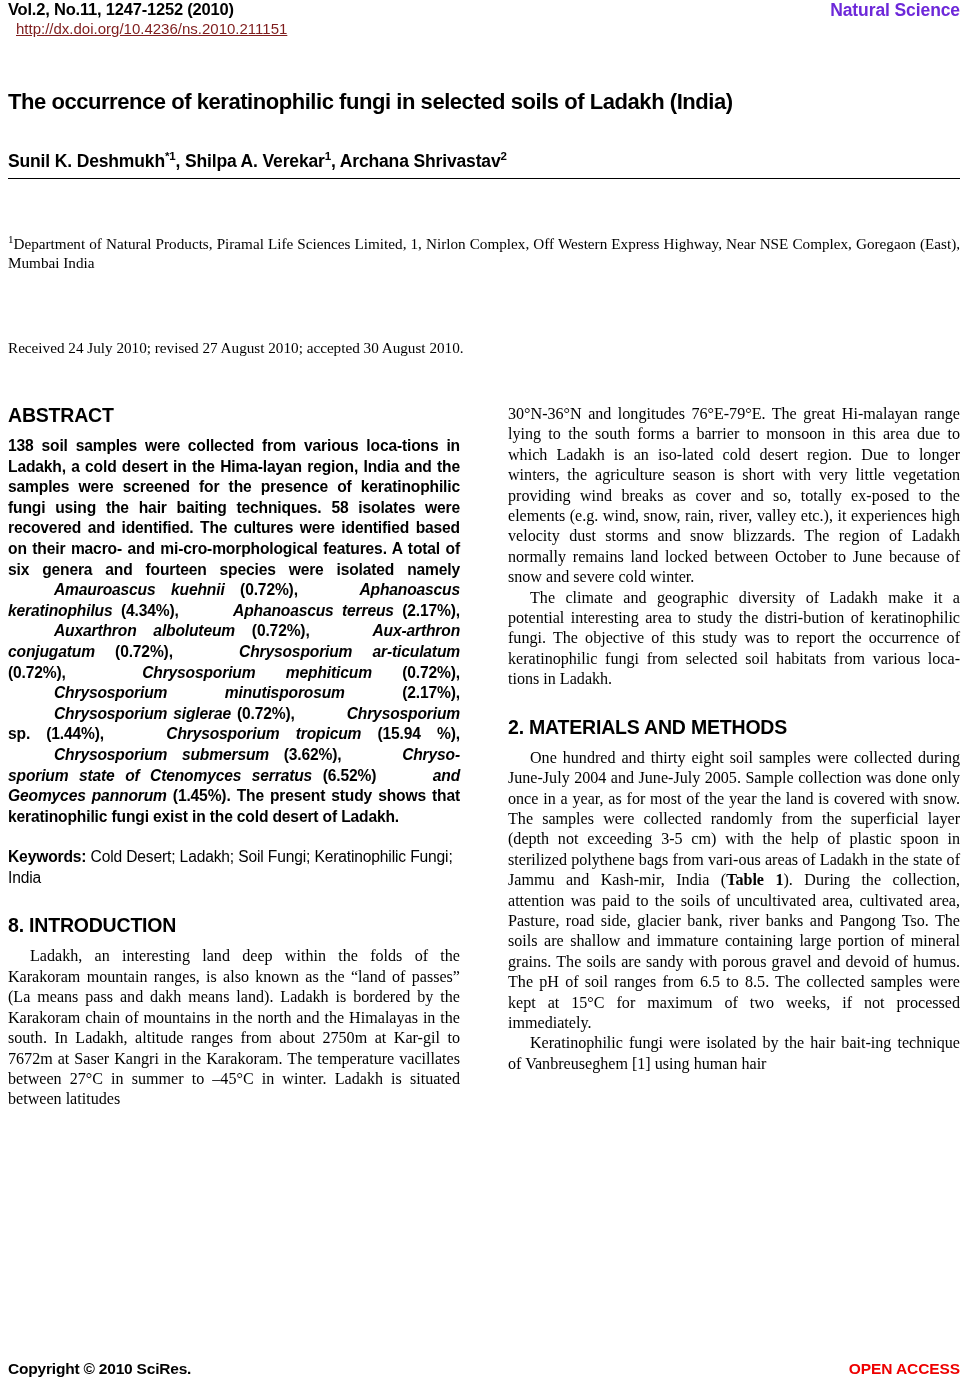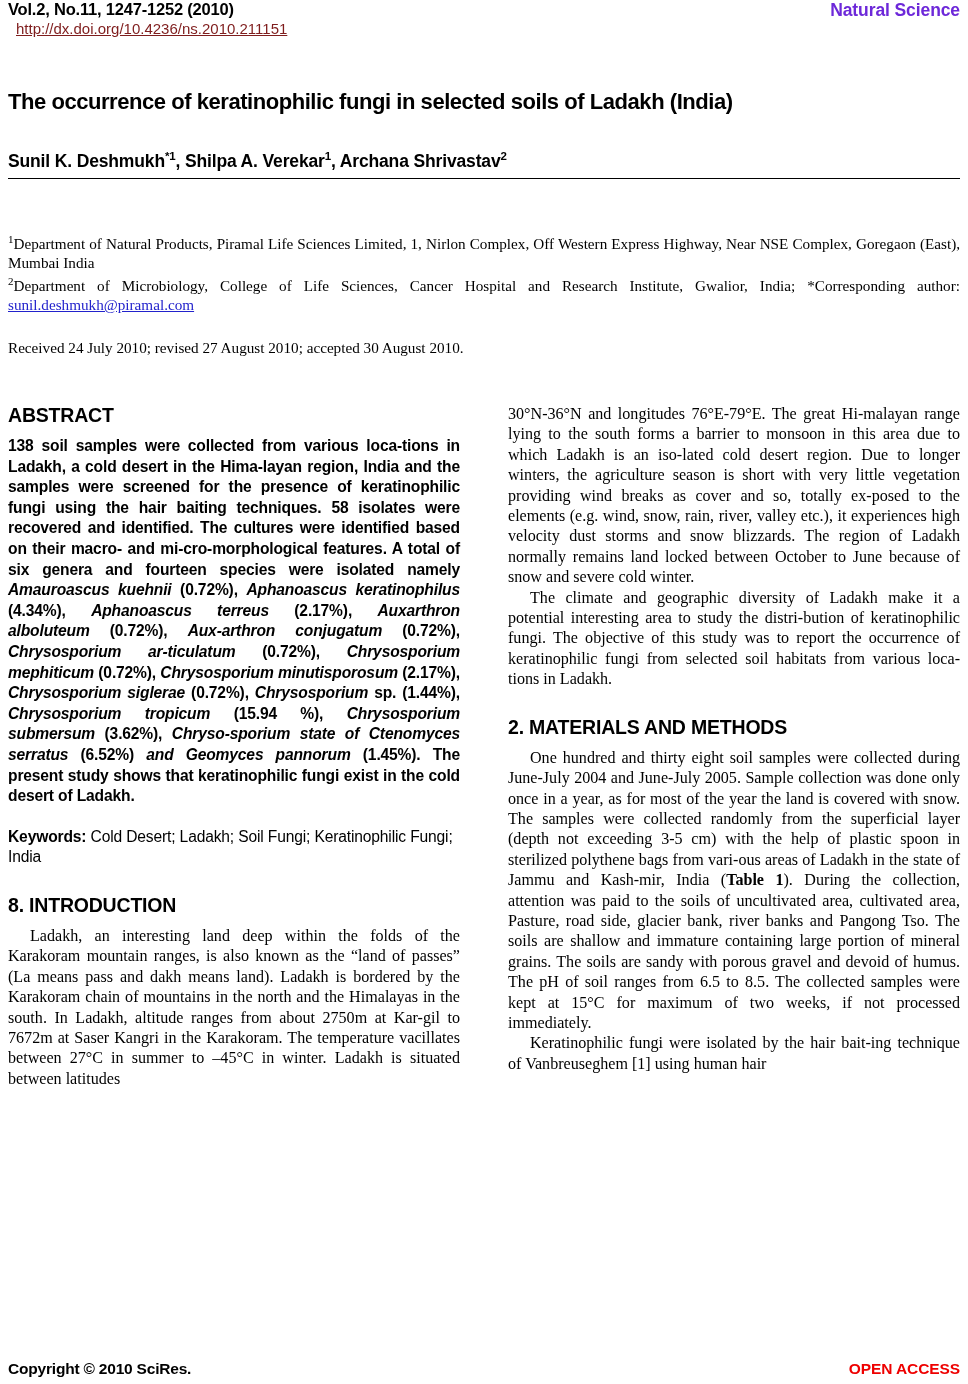--- a/index.html
+++ b/index.html
@@ -149,21 +149,21 @@
 
   .abstract-body {
     font-family: "Liberation Sans", sans-serif;
     font-weight: bold;
     font-size: 15.6px;
     line-height: 20.6px;
     text-align: justify;
     margin: 0;
     letter-spacing: -0.15px;
   }
-  .abstract-body i { font-style: italic; }
+  .abstract-body i { font-style: italic; margin-left: 46px; }
 
   .keywords {
     font-family: "Liberation Sans", sans-serif;
     font-size: 15.6px;
     line-height: 20.6px;
     margin: 20px 0 0 0;
     letter-spacing: -0.15px;
   }
   .keywords b { font-weight: bold; }
 
@@ -221,21 +221,20 @@
   <div class="title-block">
     <h1 class="paper-title">The occurrence of keratinophilic fungi in selected soils of Ladakh (India)</h1>
 
     <p class="authors"><span>Sunil K. Deshmukh</span><sup>*1</sup>, <span>Shilpa A. Verekar</span><sup>1</sup>, <span>Archana Shrivastav</span><sup>2</sup></p>
 
     <hr class="rule">
   </div>
 
   <div class="affiliations">
     <p class="affil-line"><sup>1</sup><span>Department of Natural Products, Piramal Life Sciences Limited, 1, Nirlon Complex, Off Western Express Highway, Near NSE Complex, Goregaon (East), Mumbai India</span></p>
-    <p class="affil-line"><sup>2</sup><span>Department of Microbiology, College of Life Sciences, Cancer Hospital and Research Institute, Gwalior, India; *Corresponding author: </span><a class="maillink" href="#">sunil.deshmukh@piramal.com</a></p>
   </div>
 
   <div class="history">
     <span>Received 24 July 2010; revised 27 August 2010; accepted 30 August 2010.</span>
   </div>
 
   <div class="columns">
 
     <div class="col col-left">
 

